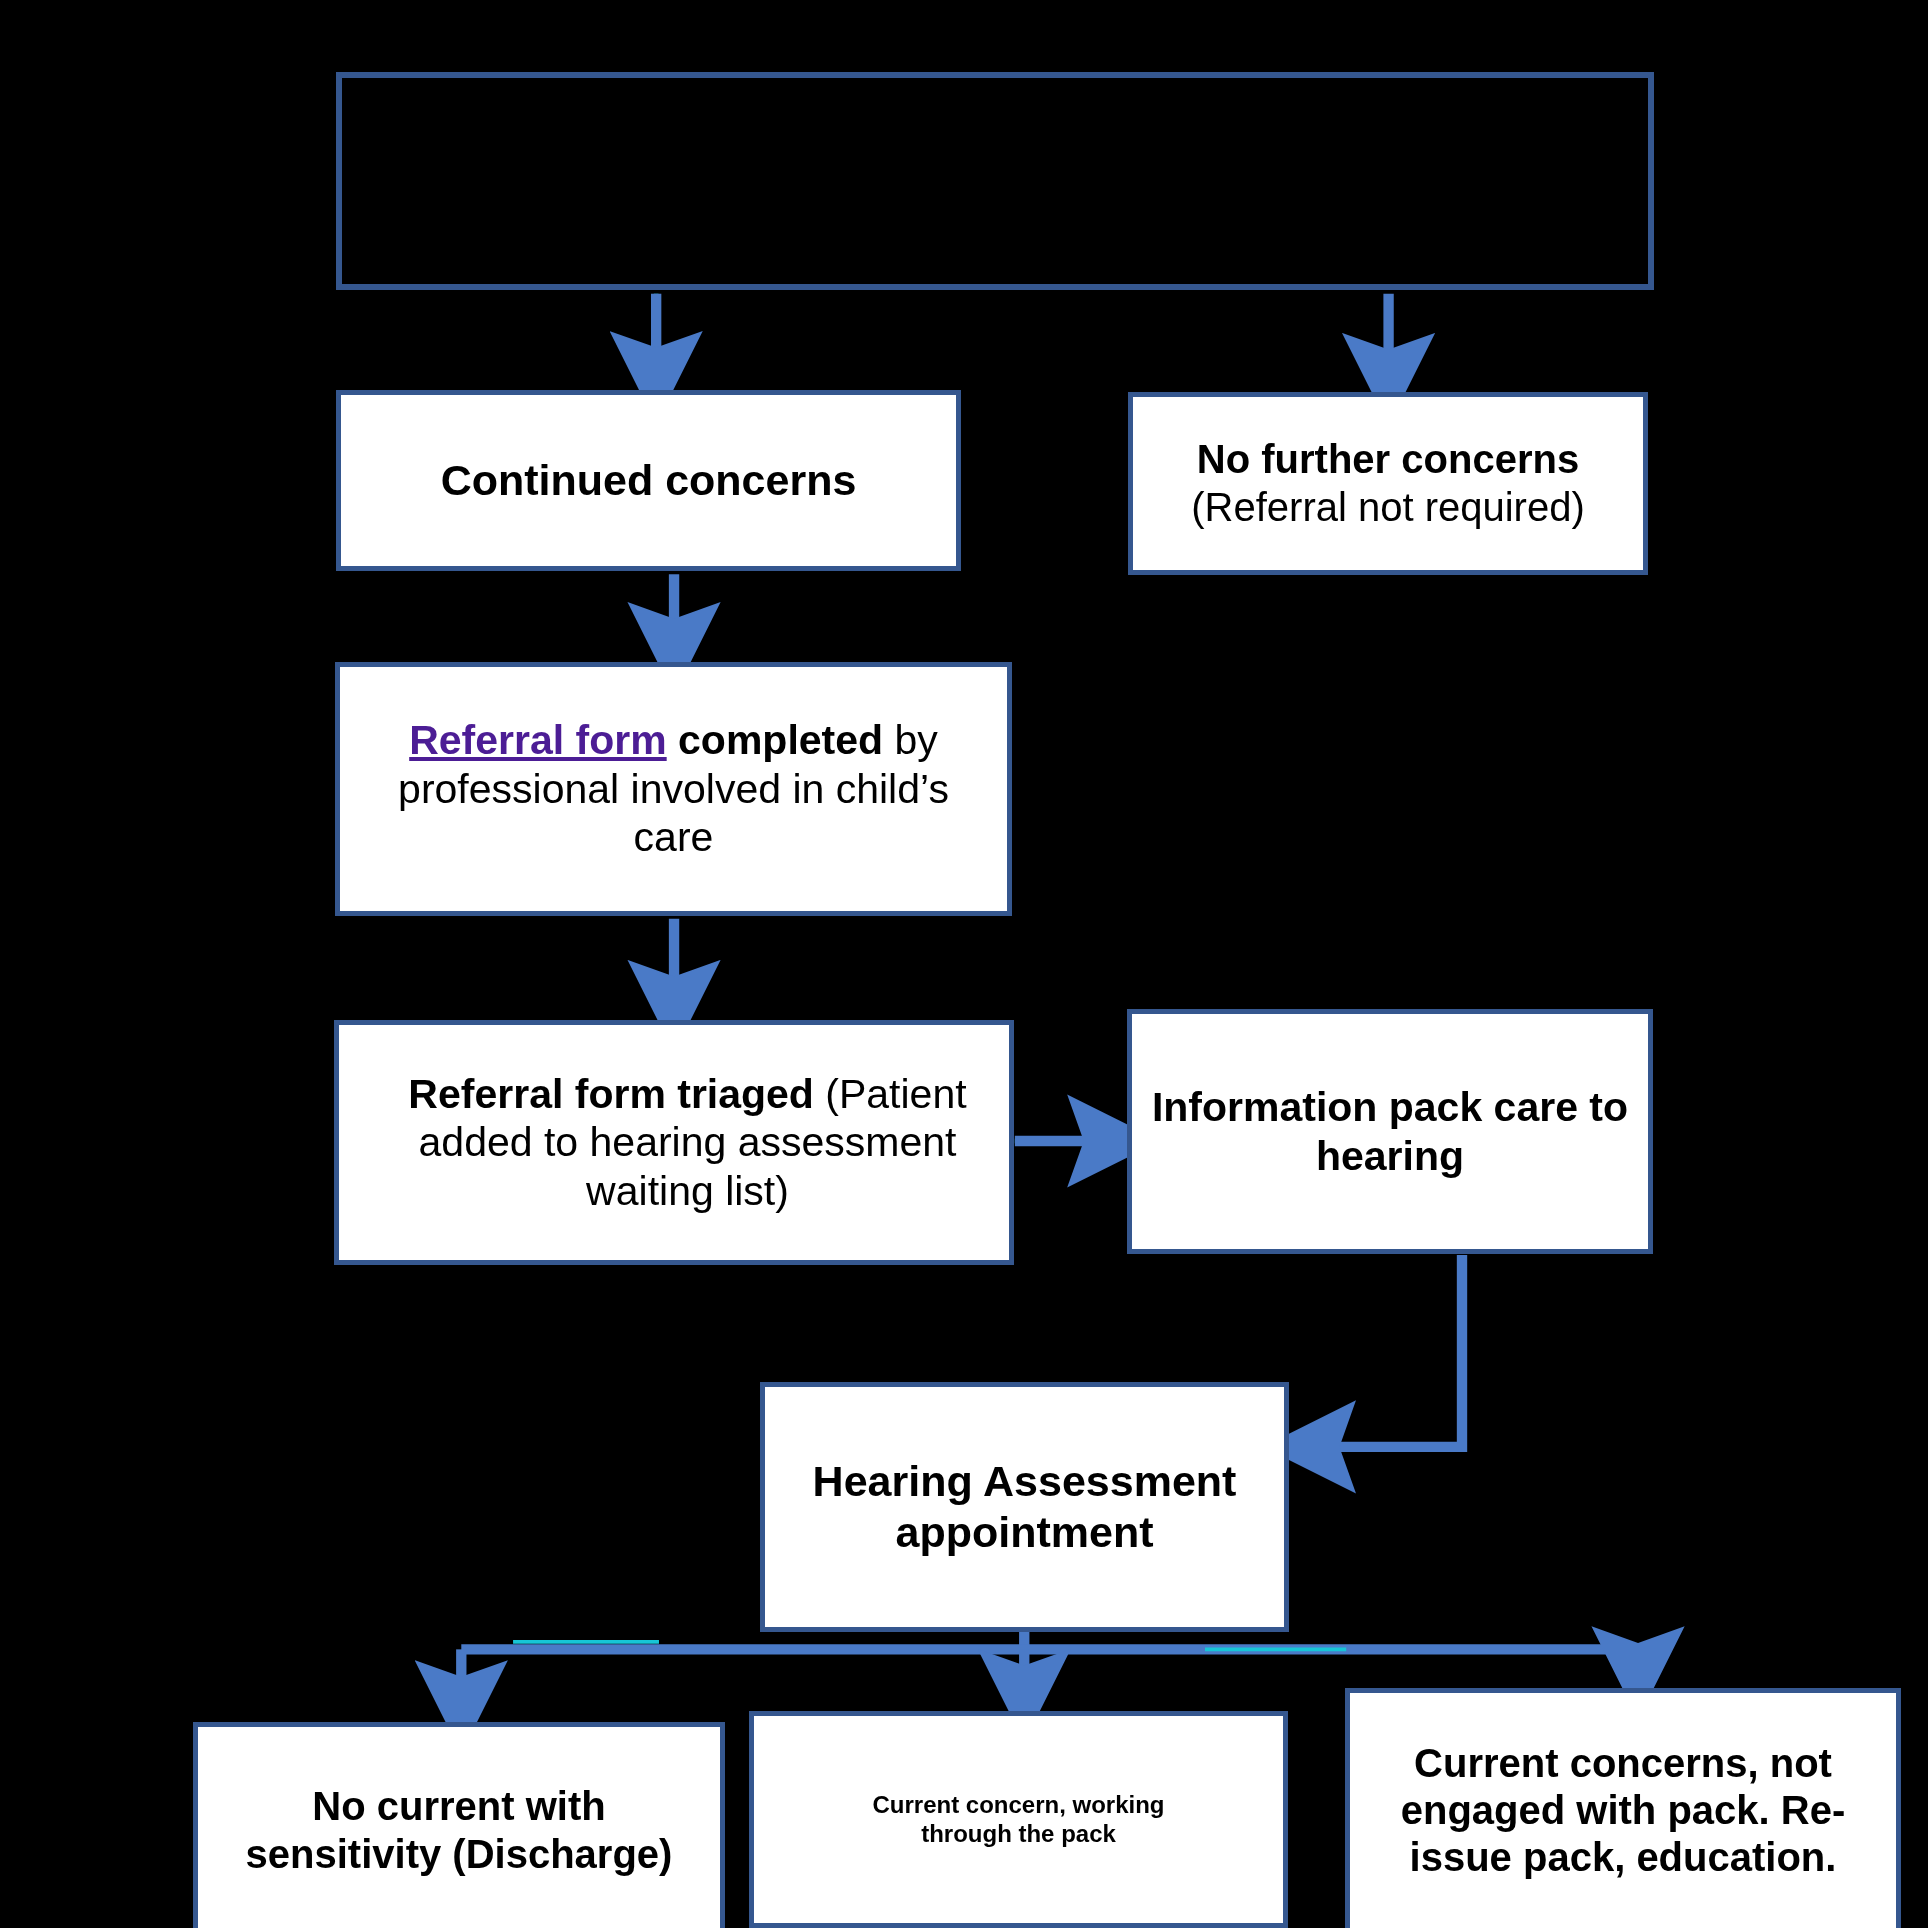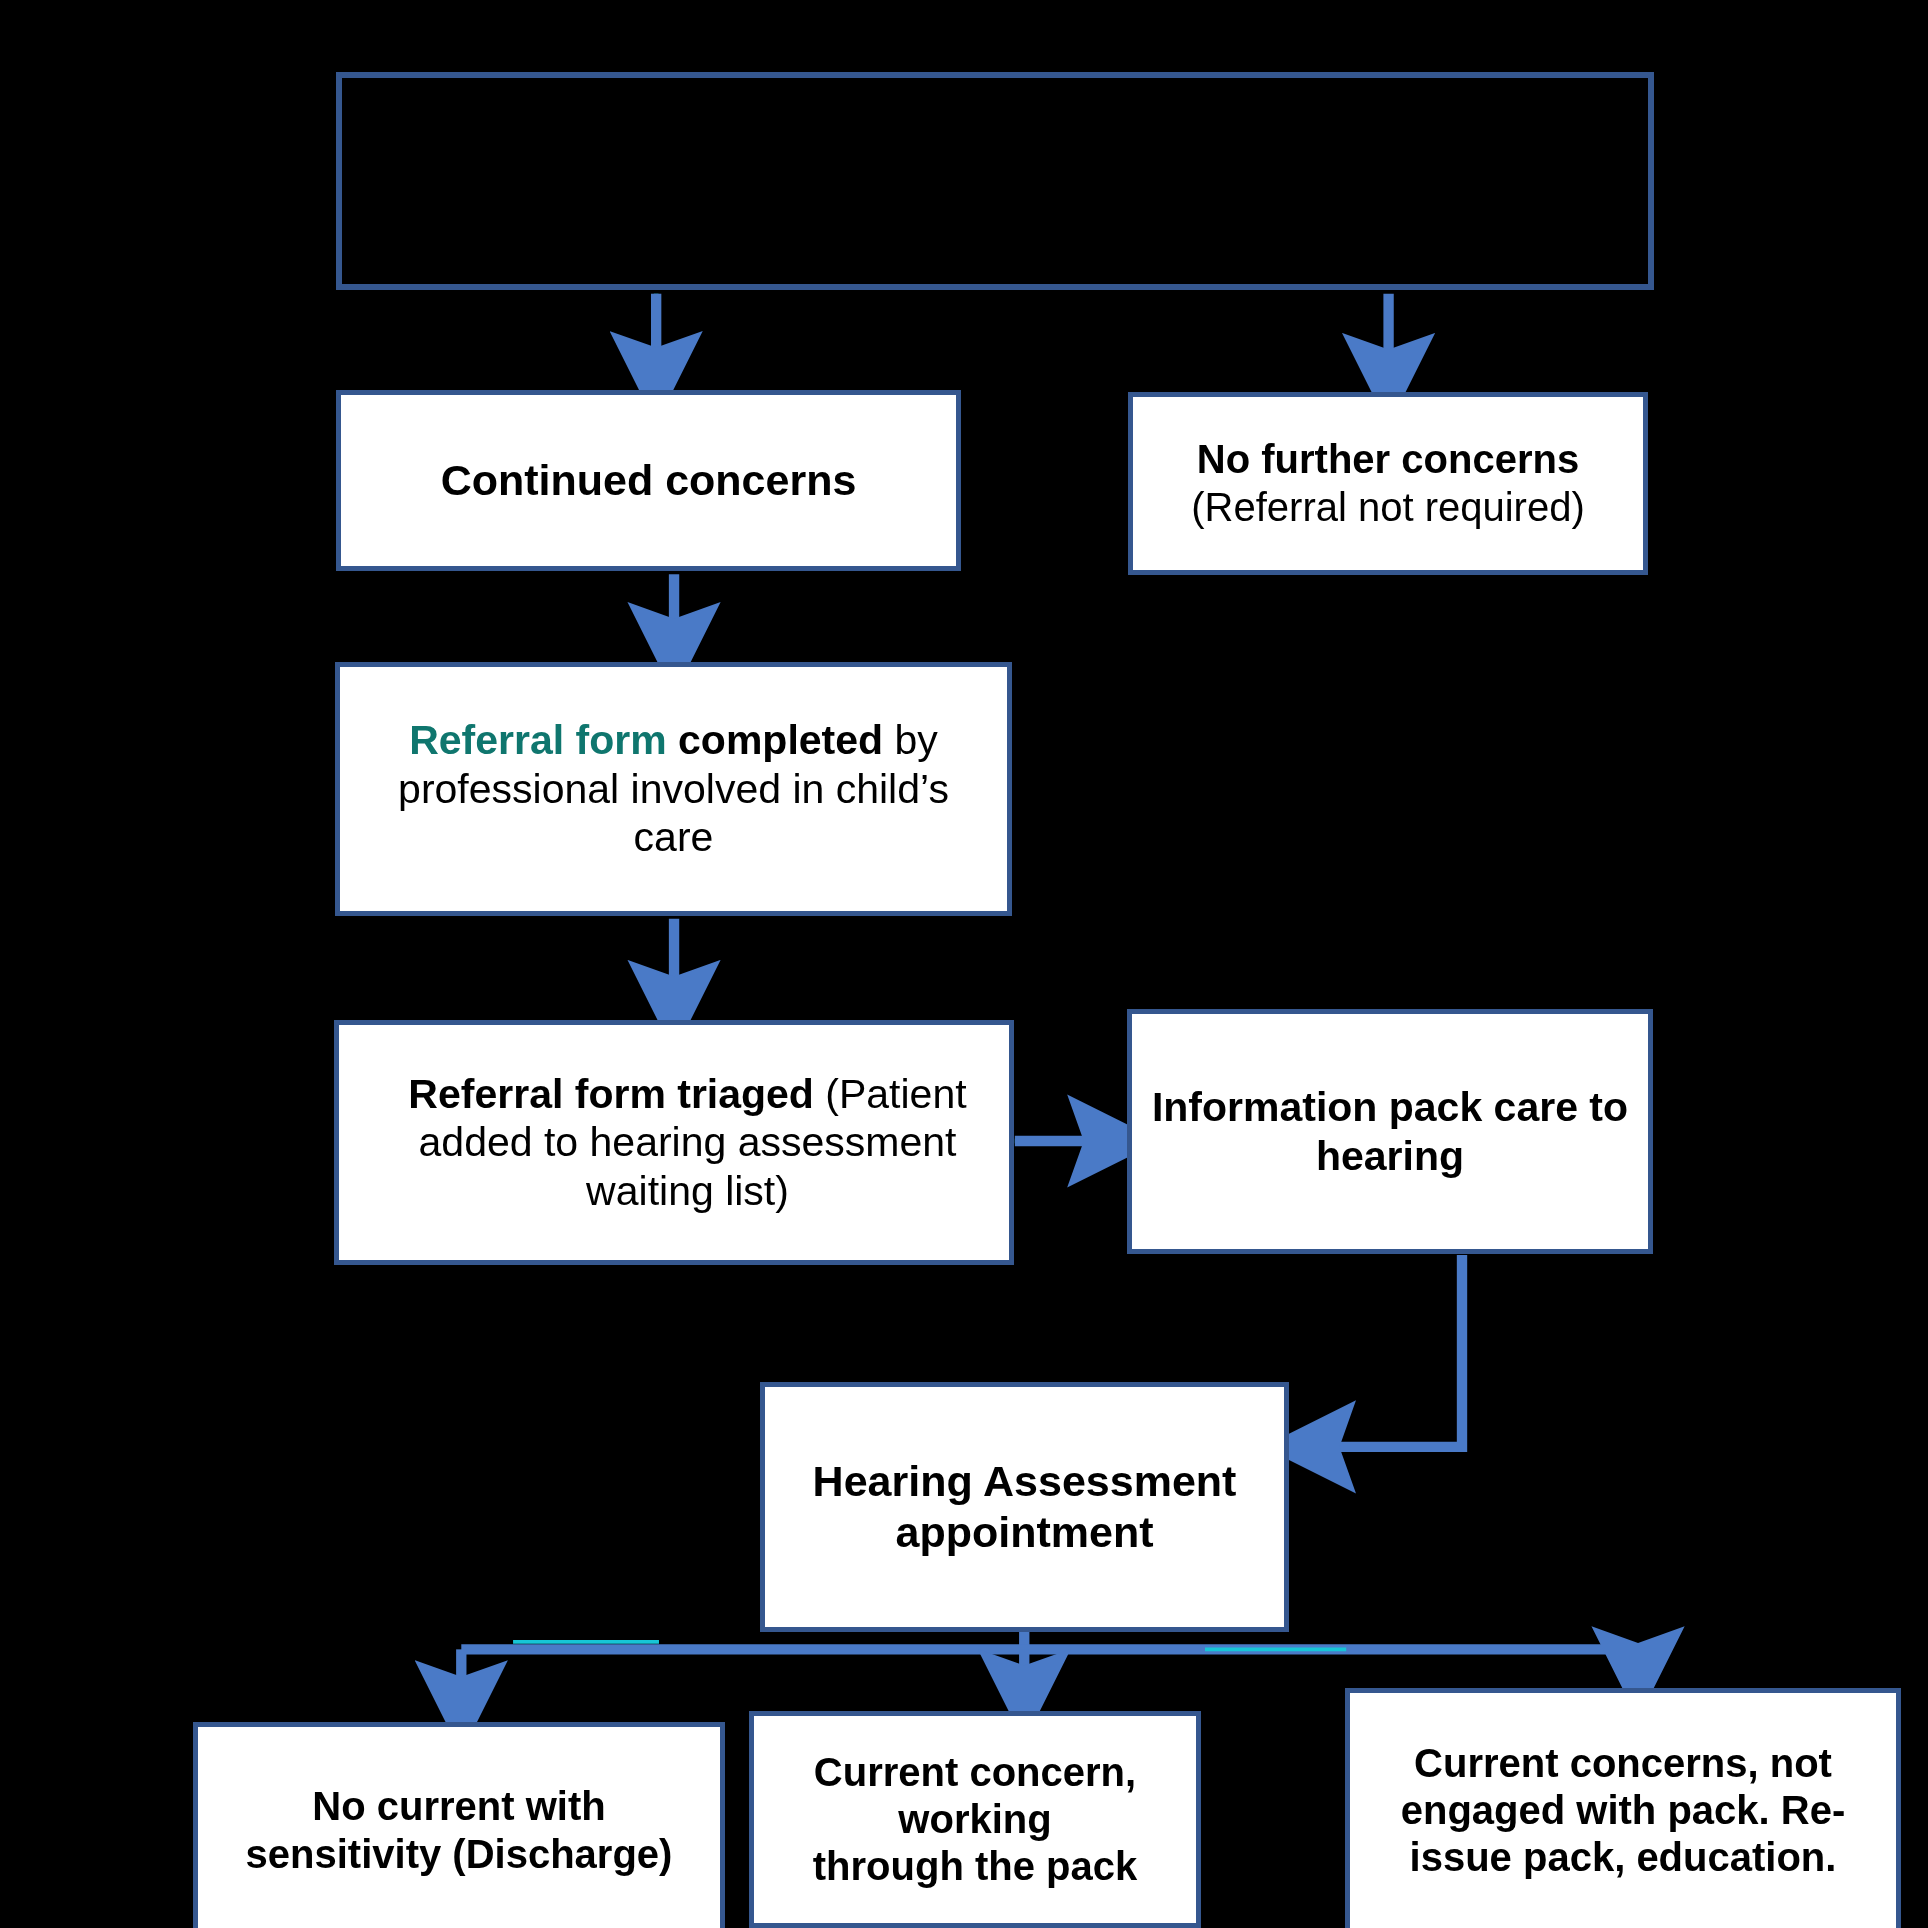--- a/index.html
+++ b/index.html
@@ -43,34 +43,35 @@
   .node.empty {
     background: transparent;
     border: 6.6px solid #35578f;
   }
   .node .txt {
     display: block;
     width: 100%;
   }
   .b { font-weight: bold; }
   .lnk {
-    color: #0f766e;
+    color: #4c1d95;
     font-weight: bold;
+    text-decoration: underline;
   }
 
   
   #node-top          { left: 336px;  top: 72px;   width: 1318px; height: 218px; }
   #node-continued    { left: 336px;  top: 390px;  width: 625px;  height: 181px; font-size: 43px; }
   #node-nofurther    { left: 1128px; top: 392px;  width: 520px;  height: 183px; font-size: 40px; }
   #node-referralform { left: 335px;  top: 662px;  width: 677px;  height: 254px; font-size: 41px; }
   #node-triaged      { left: 334px;  top: 1020px; width: 680px;  height: 245px; font-size: 41px; padding-left: 44px; }
   #node-infopack     { left: 1127px; top: 1009px; width: 526px;  height: 245px; font-size: 41px; }
   #node-hearing      { left: 760px;  top: 1382px; width: 529px;  height: 250px; font-size: 43px; }
   #node-outcome1     { left: 193px;  top: 1722px; width: 532px;  height: 217px; font-size: 40px; }
-  #node-outcome2     { left: 749px;  top: 1711px; width: 452px;  height: 217px; font-size: 40px; }
+  #node-outcome2     { left: 749px;  top: 1711px; width: 539px;  height: 217px; font-size: 24px; }
   #node-outcome3     { left: 1345px; top: 1688px; width: 556px;  height: 245px; font-size: 40px; }
 </style>
 </head>
 <body>
 
 <div id="flow-root">
 
   <svg id="connectors" viewBox="0 0 2048 2048" xmlns="http://www.w3.org/2000/svg">
     <defs>
       <marker id="arrowblue" markerWidth="9" markerHeight="9" refX="4.4" refY="4.5" orient="auto" markerUnits="strokeWidth">

